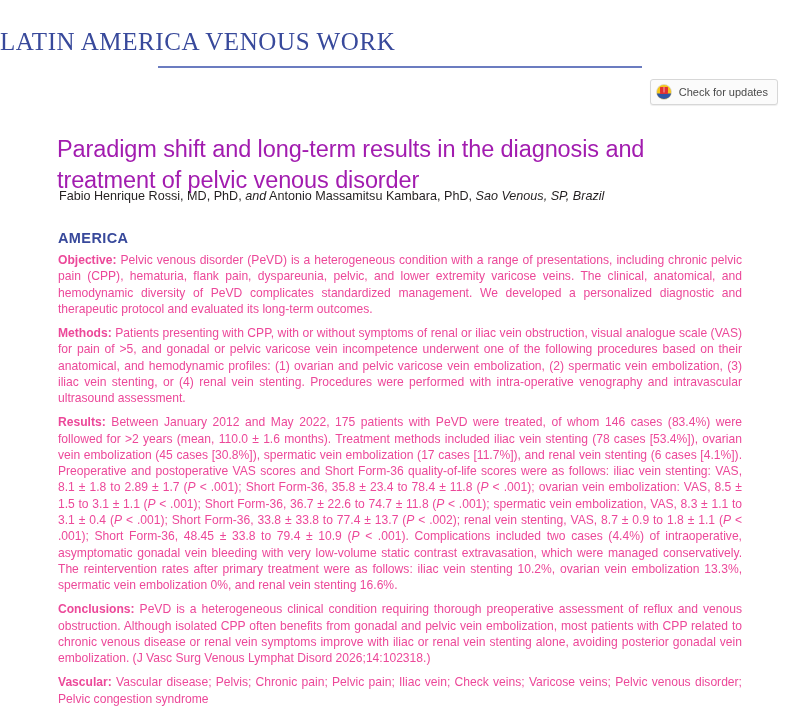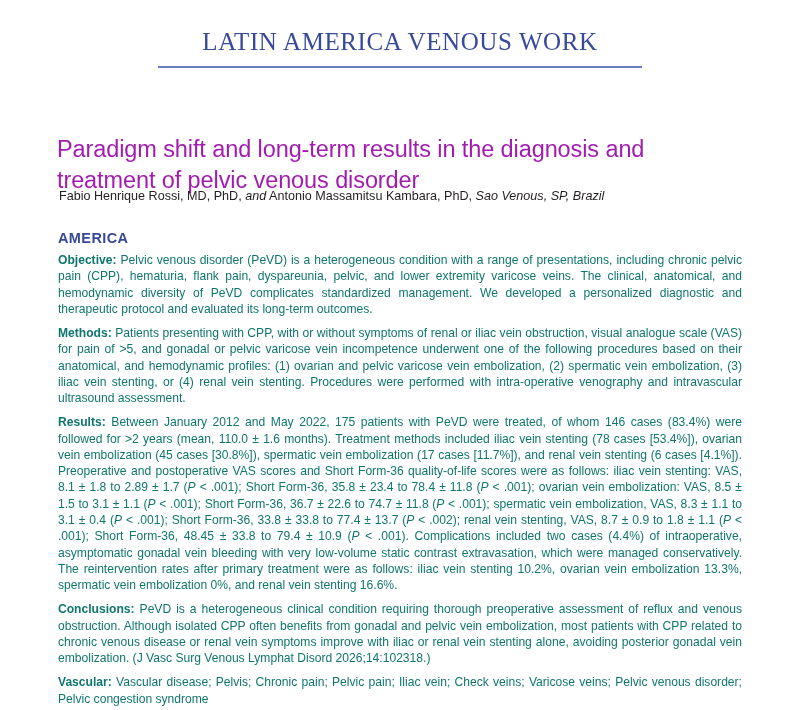--- a/index.html
+++ b/index.html
@@ -21,21 +21,21 @@
     height: 710px;
     box-sizing: border-box;
   }
 
   
   .runhead {
     position: absolute;
     left: 0;
     top: 28px;
     width: 800px;
-    text-align: center;
+    text-align: left;
   }
   .runhead-title {
     font-family: "Liberation Serif", serif;
     font-size: 25px;
     letter-spacing: 0.6px;
     color: #38499b;
     line-height: 1.1;
     display: inline-block;
   }
   .runhead-rule {
@@ -108,39 +108,52 @@
     color: #38499b;
   }
   .abstract-body {
     position: absolute;
     left: 58px;
     top: 252px;
     width: 684px;
     font-size: 12.1px;
     line-height: 1.345;
     text-align: justify;
-    color: #0f766e;
+    color: #ec4899;
   }
   .abstract-body p {
     margin: 0 0 8px 0;
   }
   .abstract-body p:last-child { margin-bottom: 0; }
   .lbl { font-weight: bold; }
   .ital { font-style: italic; }
 </style>
 </head>
 <body>
 
 <div class="page">
 
   <div class="runhead">
     <span class="runhead-title">LATIN AMERICA VENOUS WORK</span>
   </div>
   <div class="runhead-rule"></div>
 
+  <div class="crossmark">
+    <span>
+      <svg class="crossmark-icon" viewBox="0 0 32 32" xmlns="http://www.w3.org/2000/svg">
+        <circle cx="16" cy="16" r="15" fill="#f5c518"></circle>
+        <circle cx="16" cy="16" r="15" fill="none" stroke="#d9d9d9" stroke-width="1.5"></circle>
+        <path d="M1.6 19 A15 15 0 0 0 30.4 19 Z" fill="#2f56a5"></path>
+        <path d="M8 20 a8 8 0 0 1 16 0 Z" fill="#e03131"></path>
+        <rect x="8" y="6" width="16" height="11" rx="1" fill="#e03131"></rect>
+        <path d="M16 6 v11" stroke="#ffffff" stroke-width="1.2"></path>
+      </svg>
+    </span>
+    <span class="crossmark-label">Check for updates</span>
+  </div>
 
   <h1 class="article-title">Paradigm shift and long-term results in the diagnosis and treatment of pelvic venous disorder</h1>
 
   <div class="authors">
     <span>Fabio Henrique Rossi, MD, PhD,</span>
     <span class="it">and</span>
     <span>Antonio Massamitsu Kambara, PhD,</span>
     <span class="it">Sao Venous, SP, Brazil</span>
   </div>
 

